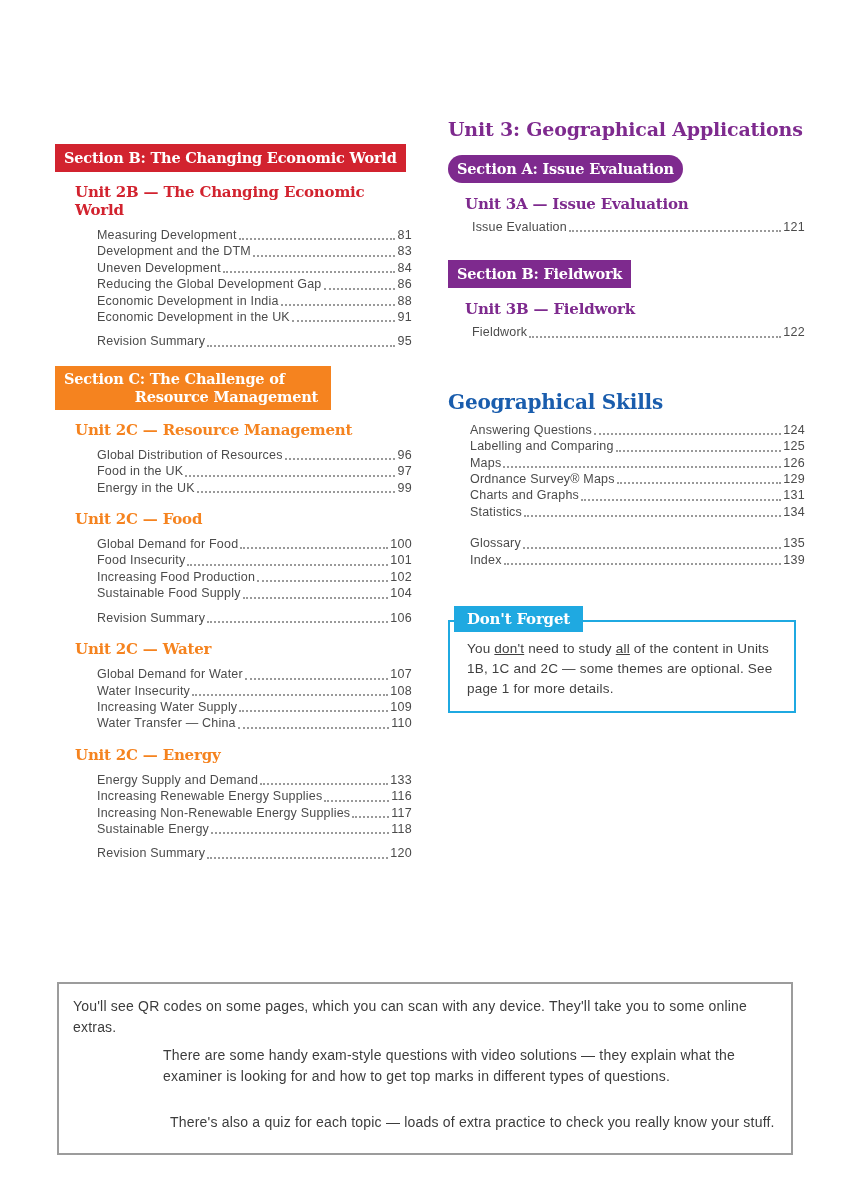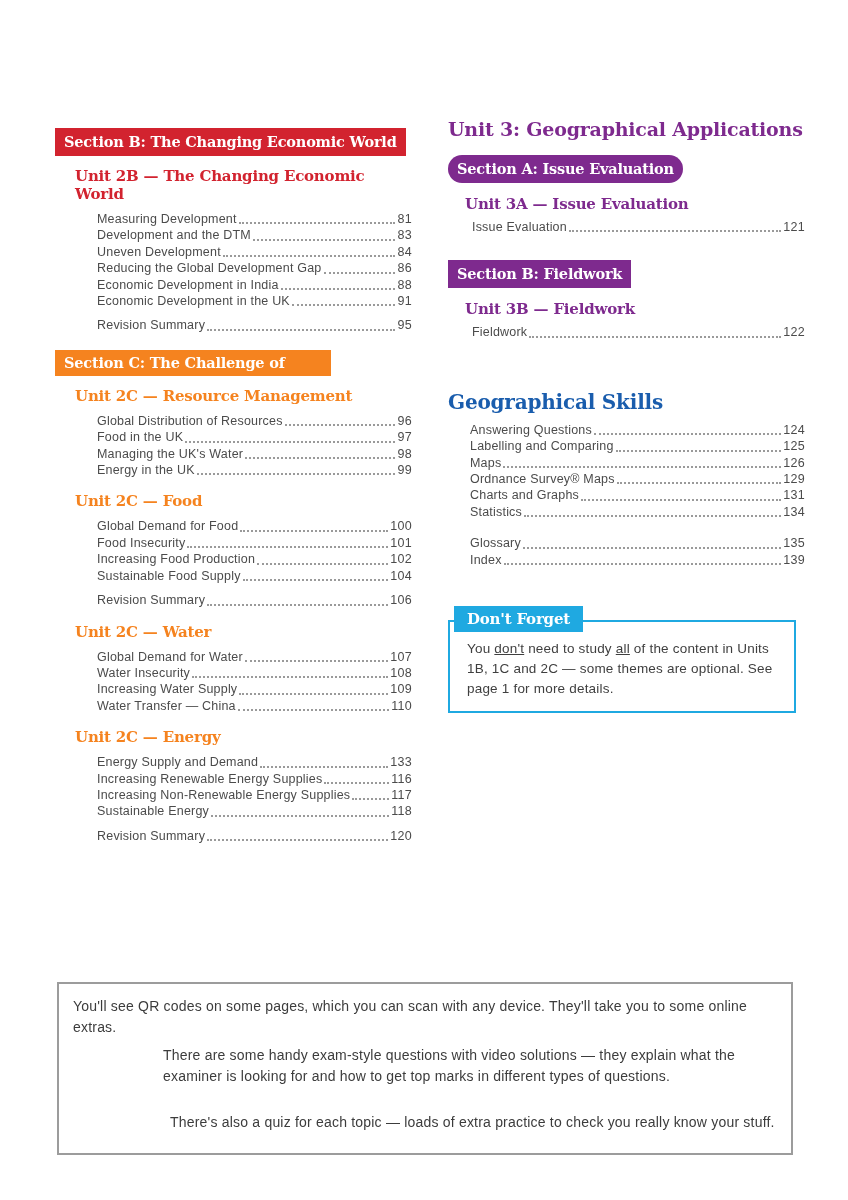--- a/index.html
+++ b/index.html
@@ -9,20 +9,21 @@
   }
   .col { position:absolute; }
   .col-left  { left:55px;  top:128px; width:357px; }
   .col-right { left:448px; top:118px; width:357px; }
 
   
   .banner {
     display:inline-block; color:#fff; font-family:"DejaVu Serif", serif;
     font-weight:700; font-size:14.5px; line-height:18px; padding:5px 9px;
     letter-spacing:-0.2px;
+    margin-top:16px;
   }
   .banner-red    { background:var(--red,#d2232f); }
   .banner-orange { background:var(--orange,#f5831f); width:258px; padding:4px 9px; }
   .banner-purple { background:var(--purple,#7e2a8e); }
   .banner .l2 { display:block; text-align:right; padding-right:4px; }
 
   
   .unit-title {
     font-family:"DejaVu Serif", serif; font-weight:700; font-size:15px;
     margin:0; letter-spacing:-0.2px;
@@ -126,39 +127,35 @@
           <div class="toc-row gap-above">
             <span class="toc-label">Revision Summary</span>
             <span class="leader"></span>
             <span class="toc-page">95</span>
           </div>
       </div>
     </div>
 
     <div class="banner banner-orange" style="margin-top:16px;">
       <span>Section C: The Challenge of</span>
+      <span class="l2">Resource Management</span>
     </div>
 
     <div class="unit-block">
       <h3 class="unit-title orange-text">Unit 2C — Resource Management</h3>
       <div class="toc-list">
         <div class="toc-row">
             <span class="toc-label">Global Distribution of Resources</span>
             <span class="leader"></span>
             <span class="toc-page">96</span>
           </div>
           <div class="toc-row">
             <span class="toc-label">Food in the UK</span>
             <span class="leader"></span>
             <span class="toc-page">97</span>
-          </div>
-          <div class="toc-row">
-            <span class="toc-label">Managing the UK's Water</span>
-            <span class="leader"></span>
-            <span class="toc-page">98</span>
           </div>
           <div class="toc-row">
             <span class="toc-label">Energy in the UK</span>
             <span class="leader"></span>
             <span class="toc-page">99</span>
           </div>
       </div>
     </div>
 
     <div class="unit-block mt14">

